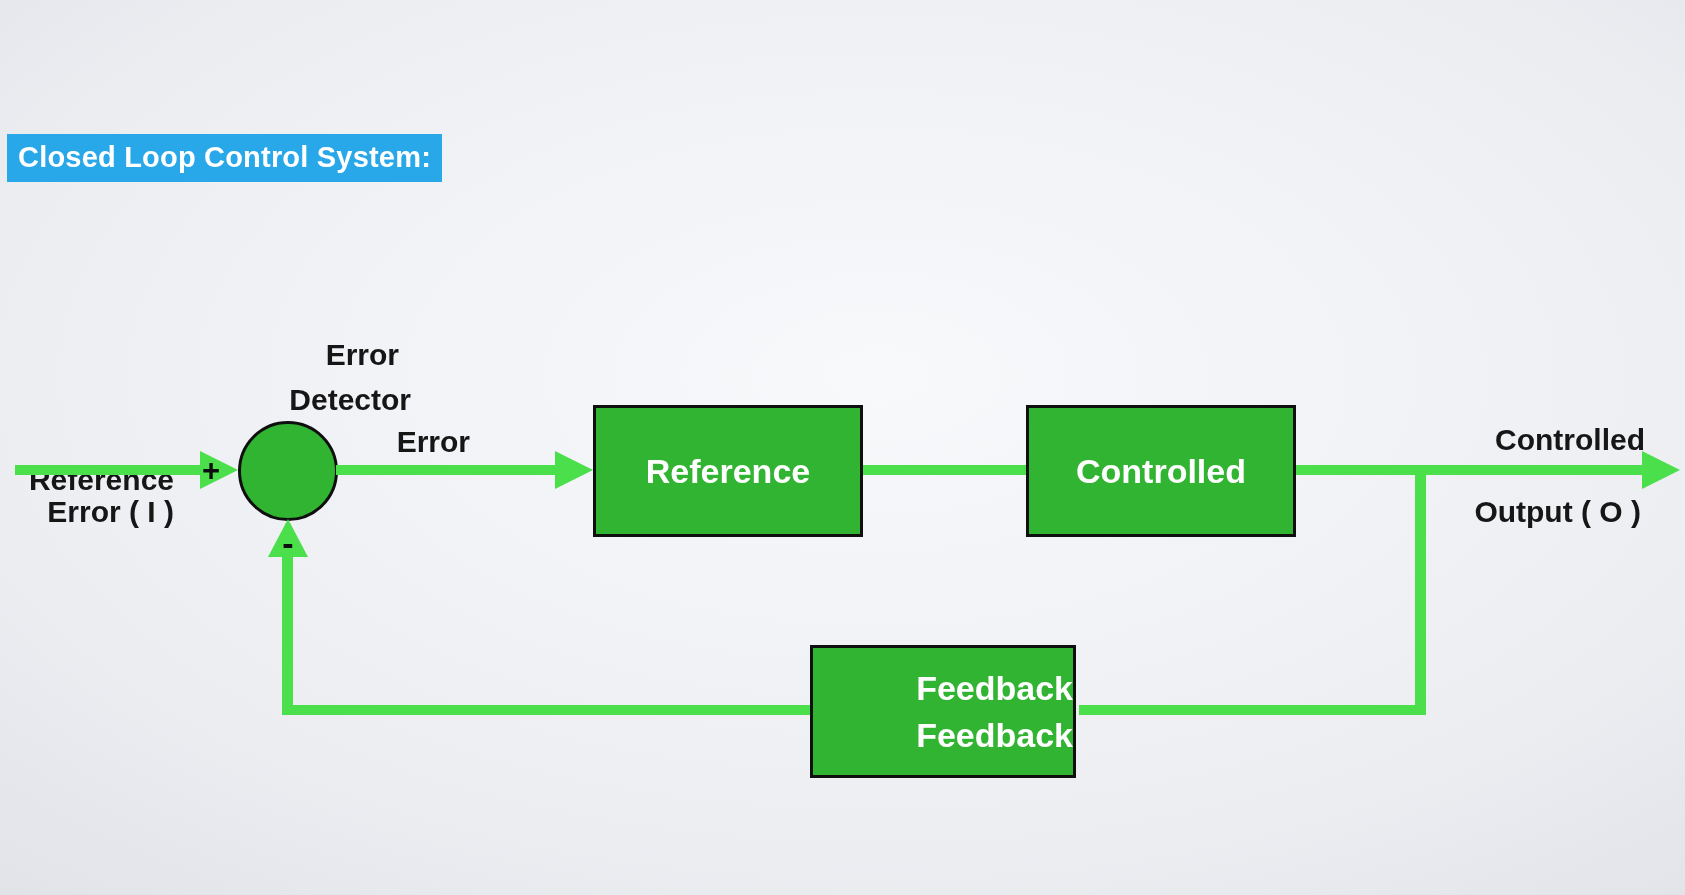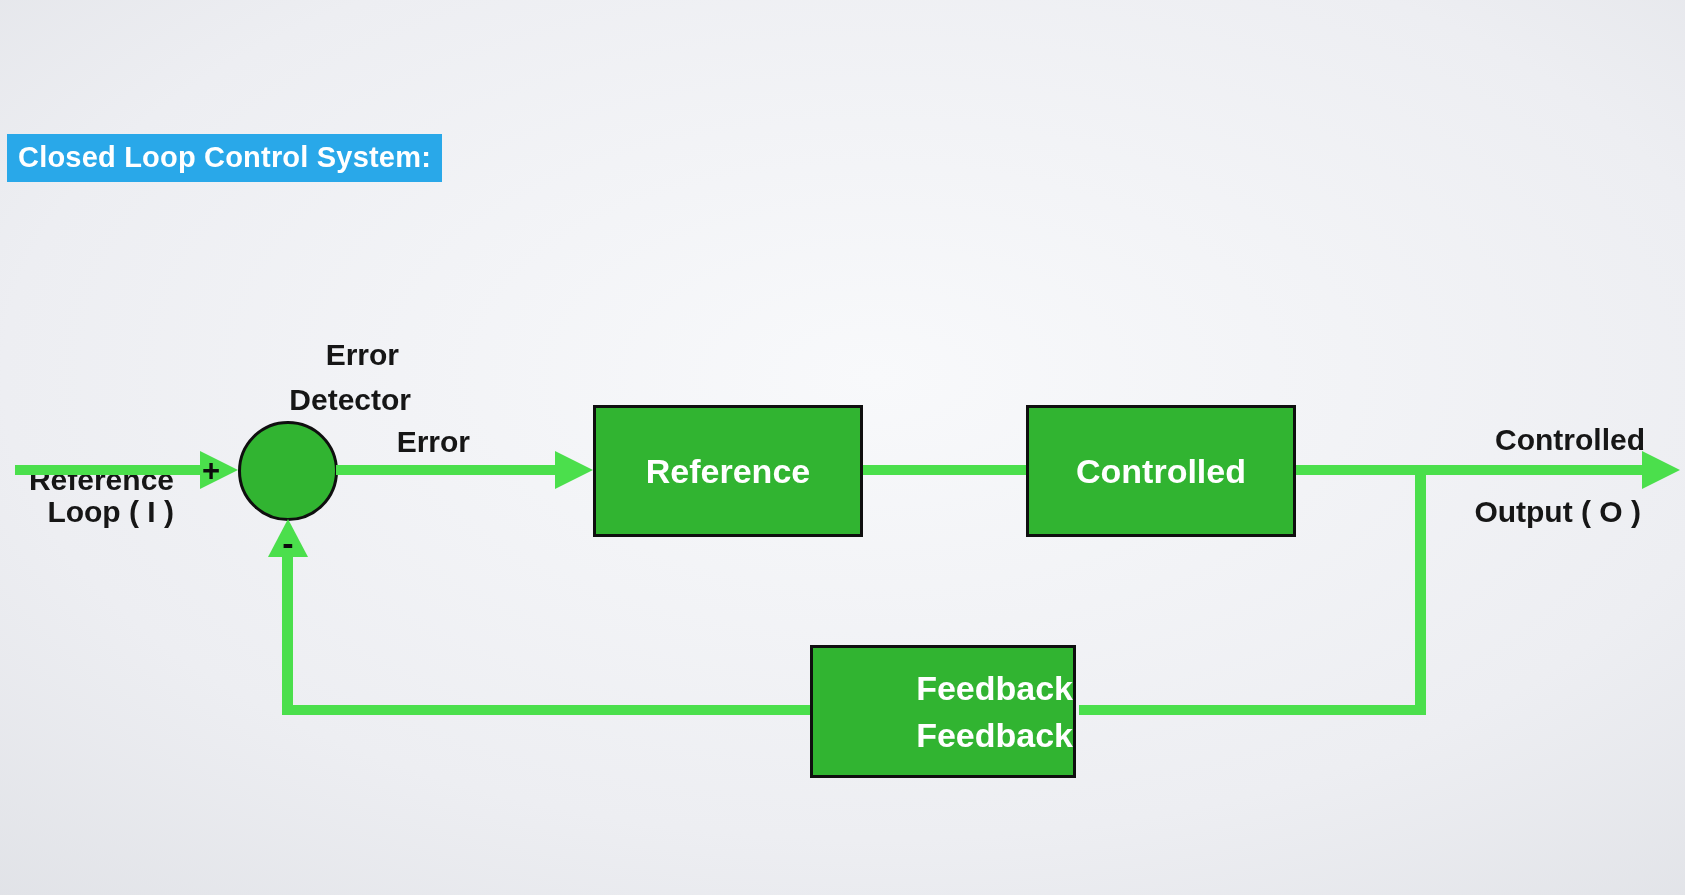--- a/index.html
+++ b/index.html
@@ -74,21 +74,21 @@
   }
 </style>
 </head>
 <body>
 
 <div class="stage">
 
   <div class="title-badge">Closed Loop Control System:</div>
 
   <div class="lbl" style="left:12px;top:424px;width:162px;margin-top:40px;">Reference</div>
-  <div class="lbl" style="left:12px;top:496px;width:162px;">Loop ( I )</div>
+  <div class="lbl" style="left:12px;top:496px;width:162px;">Error ( I )</div>
 
   <div class="lbl" style="left:177px;top:339px;width:222px;">Error</div>
   <div class="lbl" style="left:189px;top:384px;width:222px;">Detector</div>
 
   <div class="lbl" style="left:370px;top:426px;width:100px;">Error</div>
 
   <div class="lbl" style="left:1445px;top:424px;width:200px;">Controlled</div>
   <div class="lbl" style="left:1441px;top:496px;width:200px;">Output ( O )</div>
 
   <div class="hline" style="left:15px;top:465px;width:187px;height:10px;"></div>

